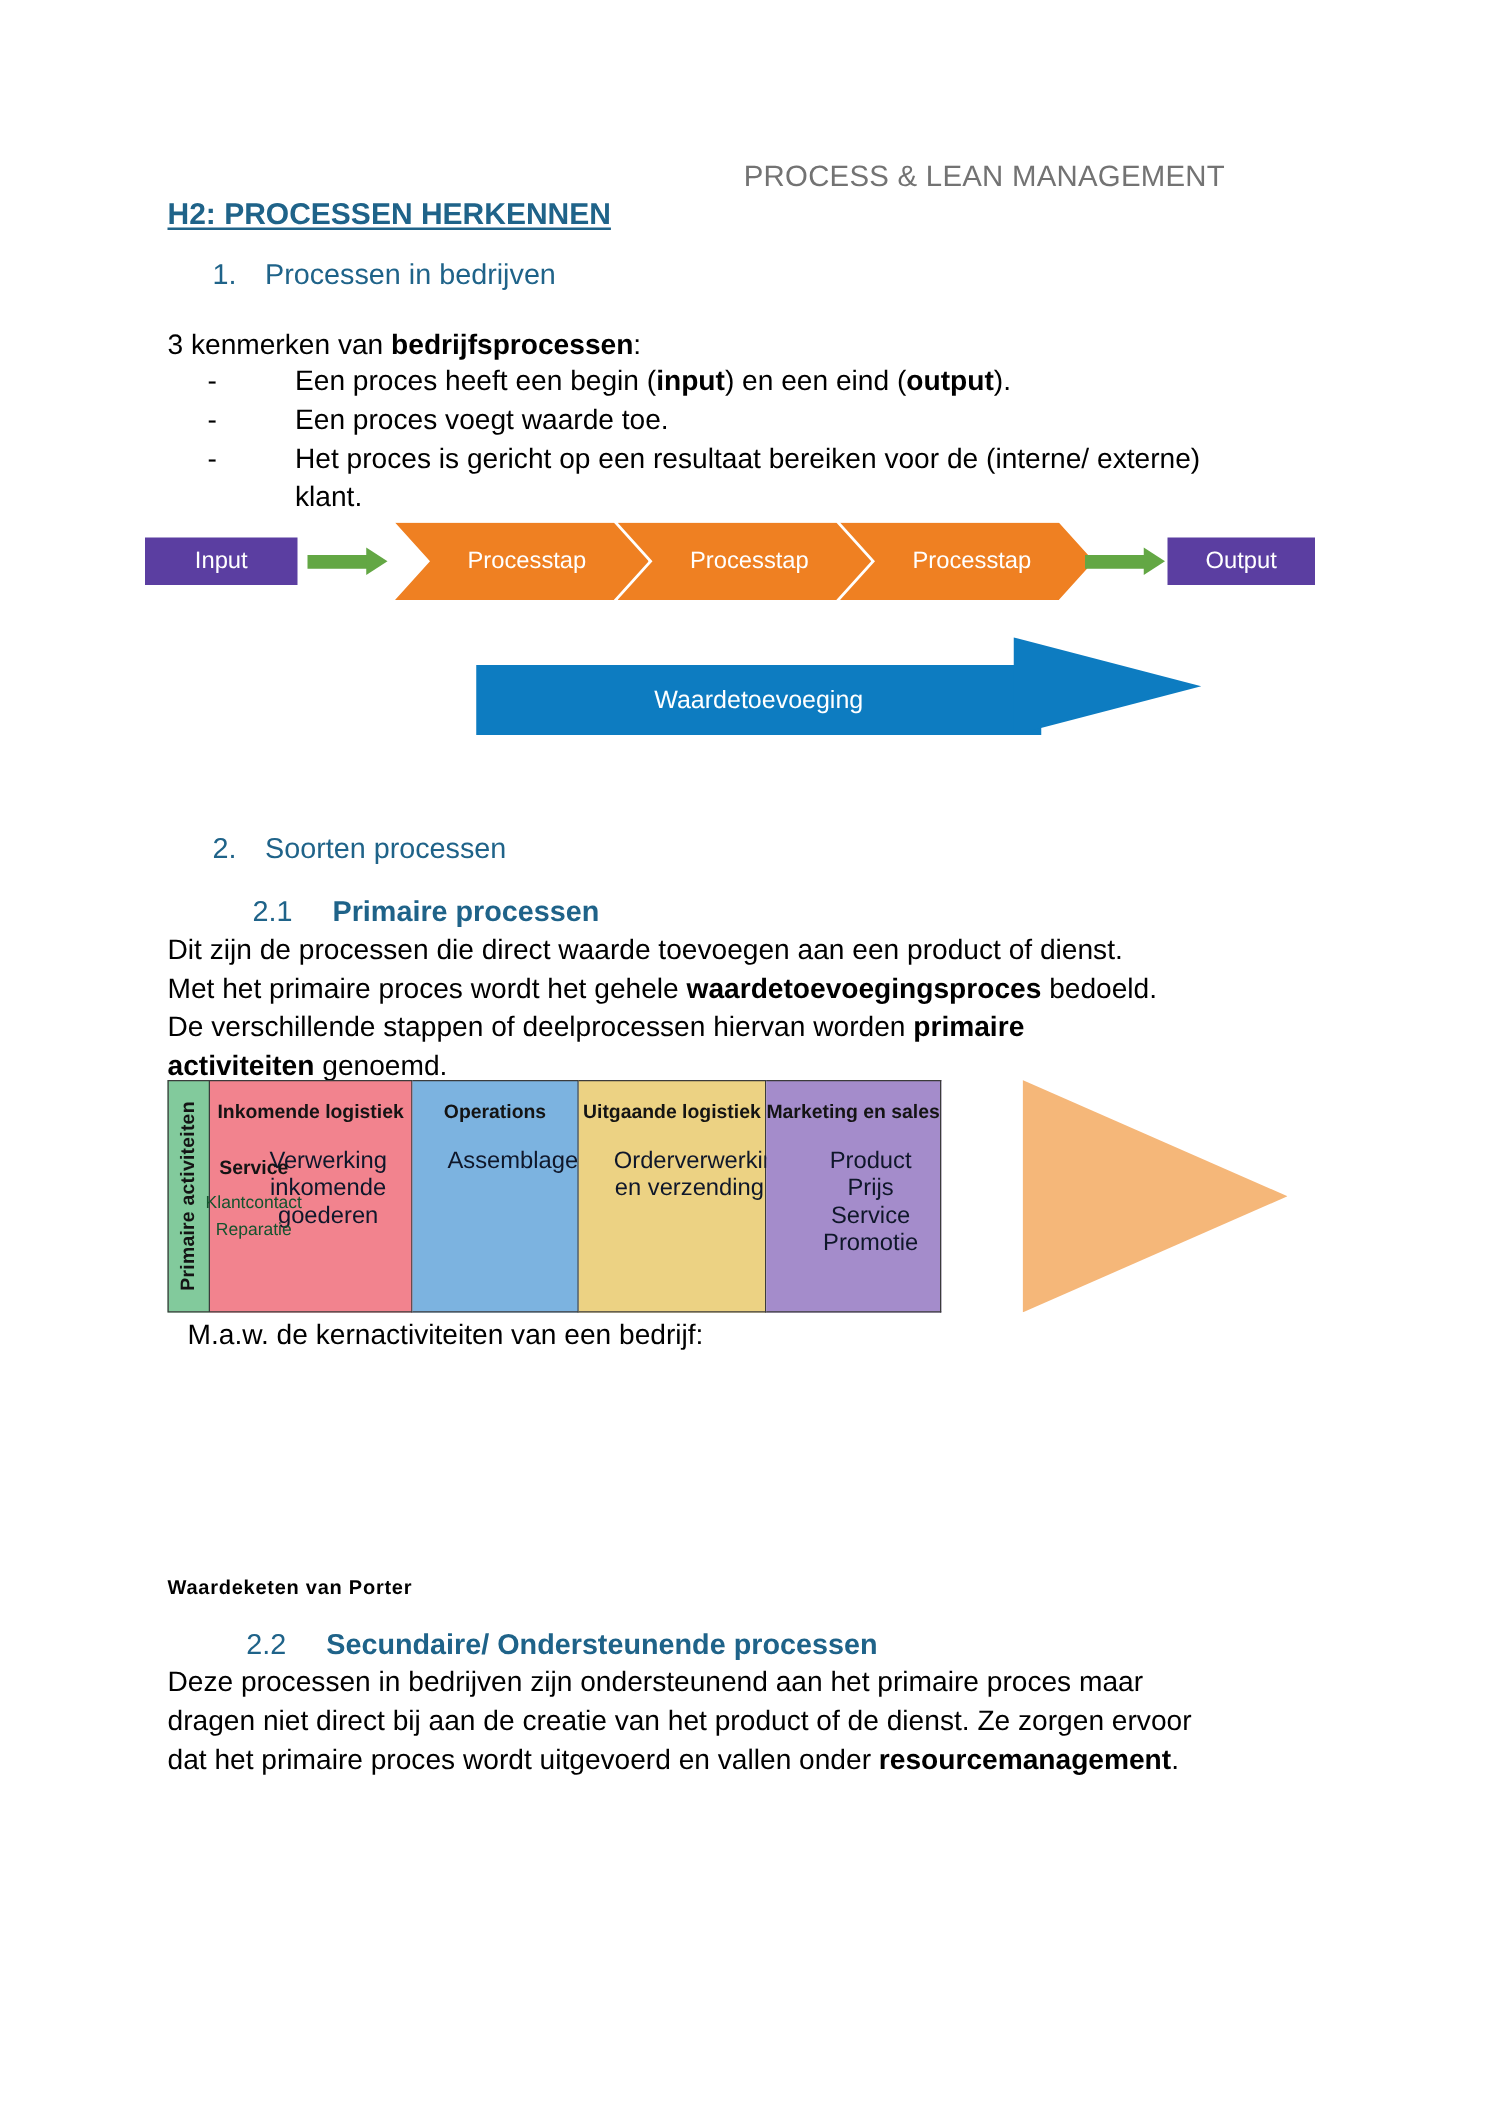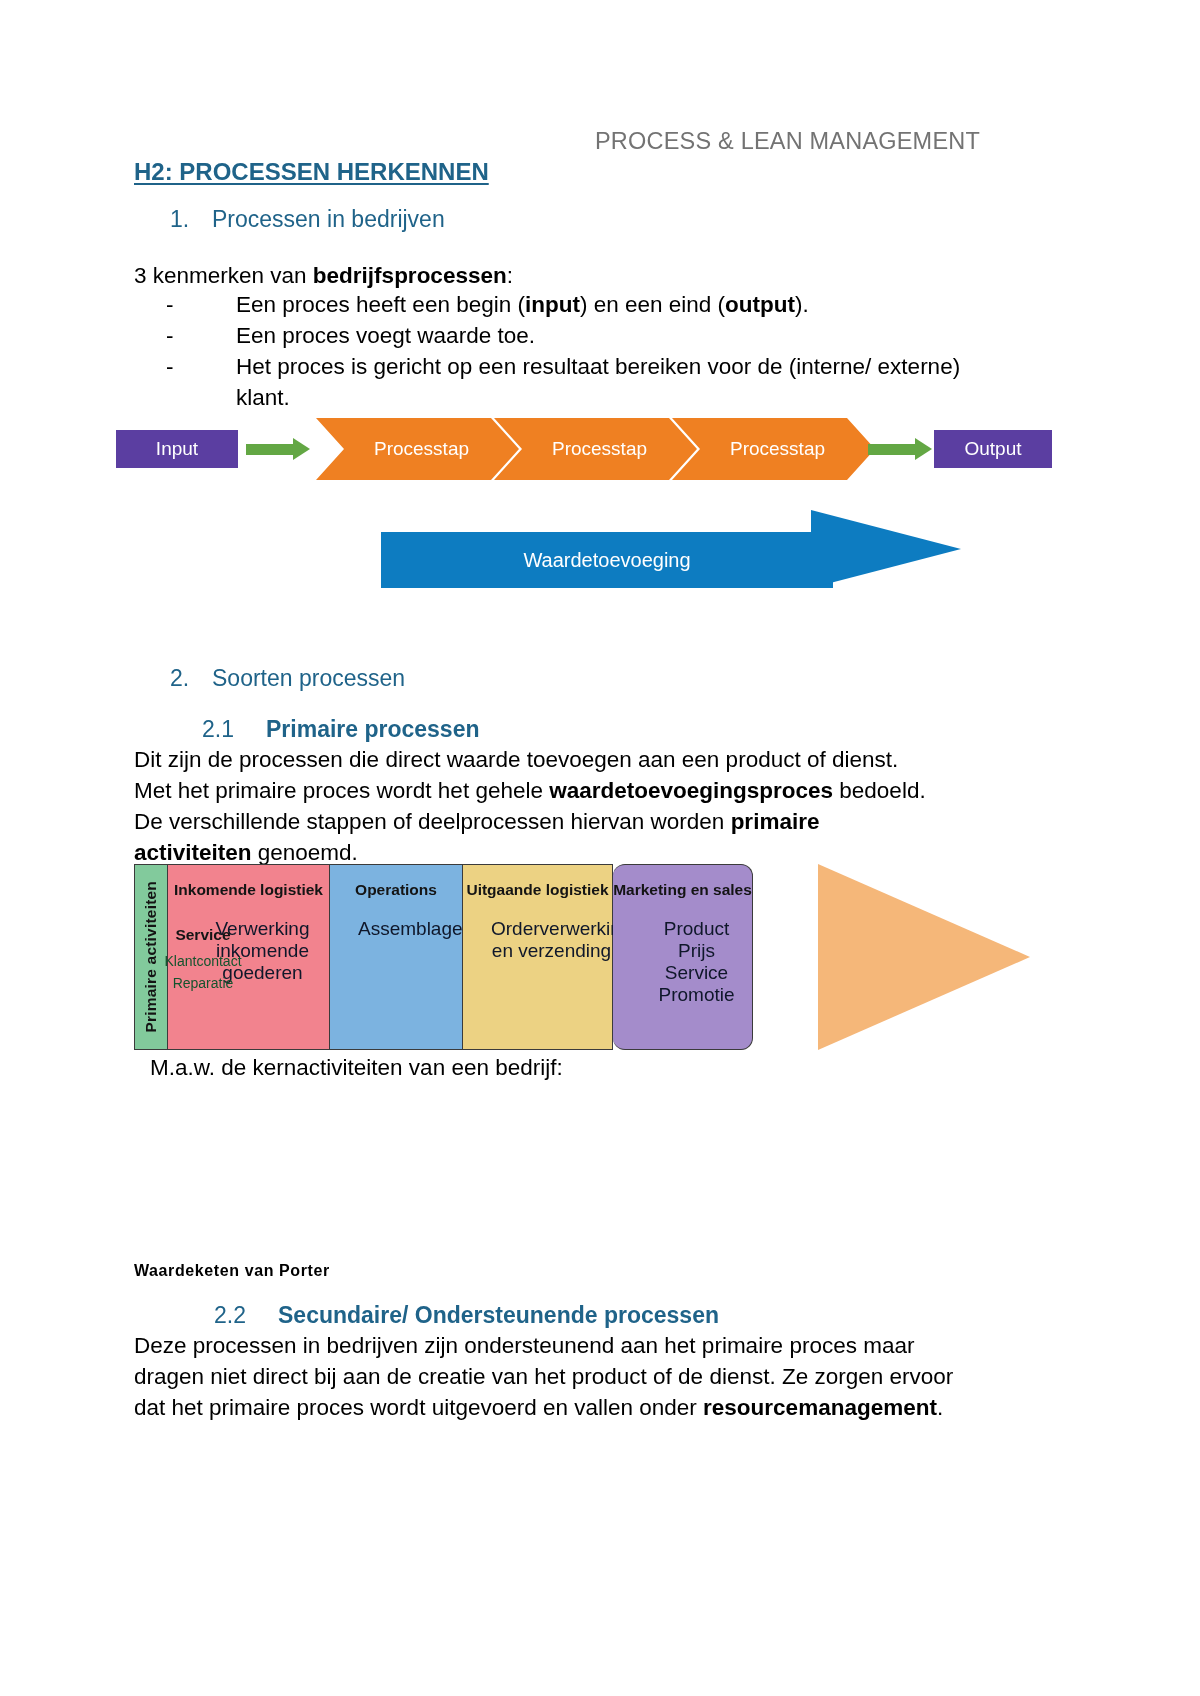--- a/index.html
+++ b/index.html
@@ -392,21 +392,21 @@
         </div>
 
         <div class="pc-col" style="background:#ecd283; width:150px;">
           <div class="pc-title">Uitgaande logistiek</div>
           <div class="pc-items">
             <div>Orderverwerking</div>
             <div>en verzending</div>
           </div>
         </div>
 
-        <div class="pc-col" style="background:#a48ccb; width:140px;border-radius:12px;">
+        <div class="pc-col" style="background:#a48ccb; width:140px;">
           <div class="pc-title">Marketing en sales</div>
           <div class="pc-items">
             <div>Product</div>
             <div>Prijs</div>
             <div>Service</div>
             <div>Promotie</div>
           </div>
         </div>
       </div>
 
@@ -416,21 +416,21 @@
           <div>Klantcontact</div>
           <div>Reparatie</div>
         </div>
       </div>
     </div>
 
     <div class="para" style="left:16px; top:1052px;">M.a.w. de kernactiviteiten van een bedrijf:</div>
 
     <div class="caption" style="left:0px; top:1262px;">Waardeketen van Porter</div>
 
-    <div class="h-sub" style="left:80px; top:1302px;">
+    <div class="h-sub" style="left:63px; top:1302px;">
       <span class="num">2.2</span>
       <span class="txt">Secundaire/ Ondersteunende processen</span>
     </div>
 
     <div class="para" style="left:0px; top:1330px; width:830px;">
       <span>Deze processen in bedrijven zijn ondersteunend aan het primaire proces maar dragen niet direct bij aan de creatie van het product of de dienst. Ze zorgen ervoor dat het primaire proces wordt uitgevoerd en vallen onder </span><b>resourcemanagement</b><span>.</span>
     </div>
 
   </div>
 </div>

